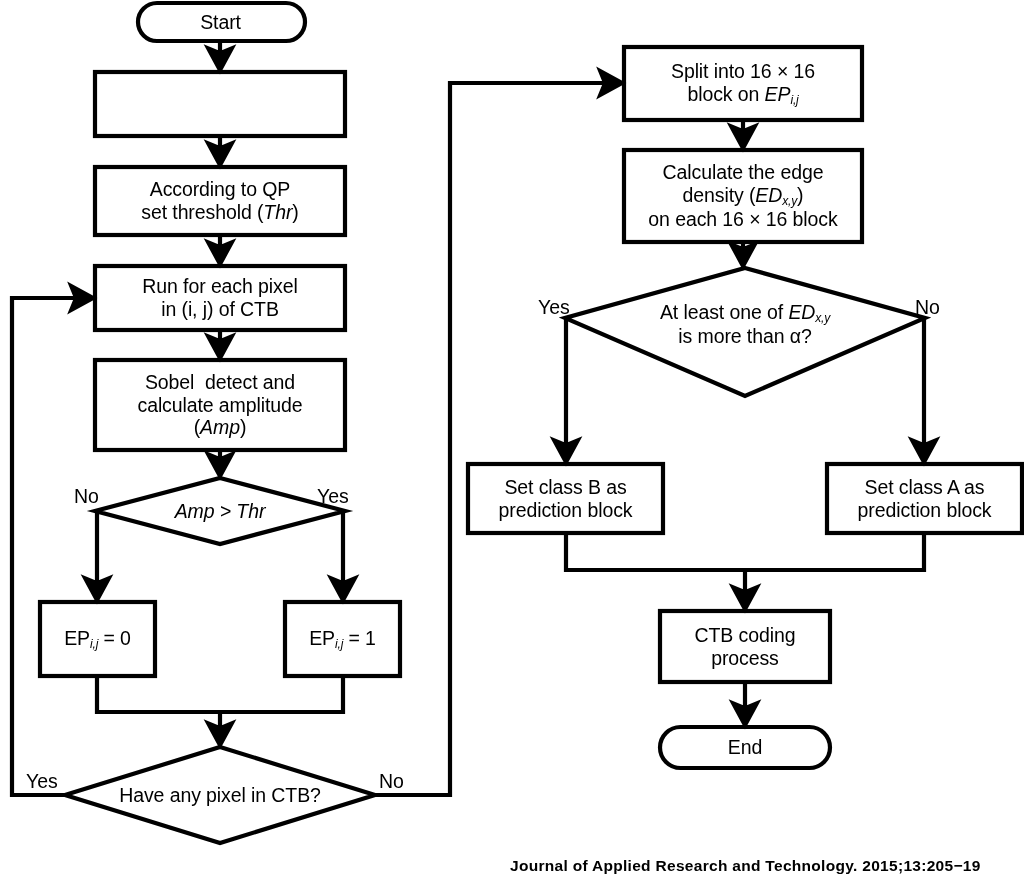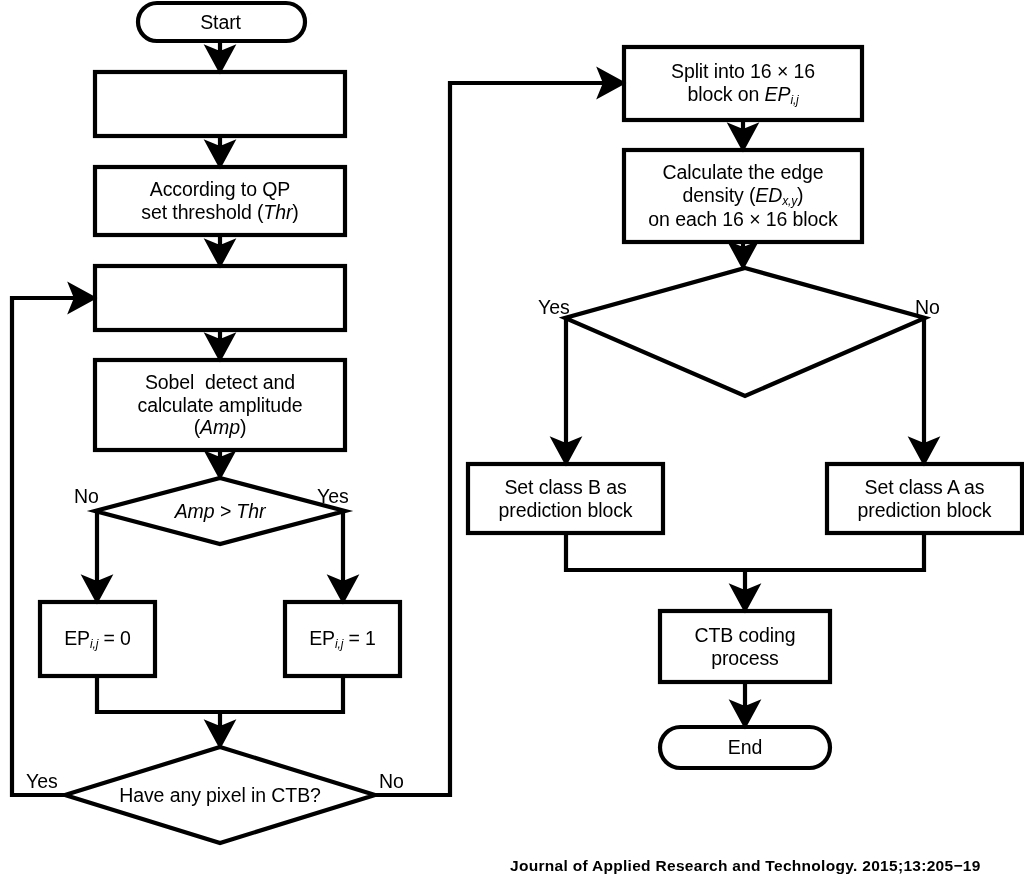--- a/index.html
+++ b/index.html
@@ -119,20 +119,22 @@
     </g>
   </svg>
 
   <div class="node-label" style="left:138px; top:3px; width:165px; height:38px;">Start</div>
 
 
   <div class="node-label" style="left:95px; top:167px; width:250px; height:68px;">
     <span>According to QP<br>set threshold (<span class="it">Thr</span>)</span>
   </div>
 
+  <div class="node-label" style="left:95px; top:266px; width:250px; height:64px;">Run for each pixel
+in (i, j) of CTB</div>
 
   <div class="node-label" style="left:95px; top:360px; width:250px; height:90px;text-align:center;">
     <span>Sobel&nbsp; detect and<br>calculate amplitude<br>(<span class="it">Amp</span>)</span>
   </div>
 
   <div class="node-label it" style="left:95px; top:478px; width:250px; height:66px;">Amp &gt; Thr</div>
 
   <div class="node-label" style="left:40px; top:602px; width:115px; height:74px;">
     <span>EP<span class="sub">i,j</span> = 0</span>
   </div>
@@ -144,20 +146,23 @@
   <div class="node-label" style="left:78px; top:765px; width:284px; height:60px;">Have any pixel in CTB?</div>
 
   <div class="node-label" style="left:624px; top:47px; width:238px; height:73px;">
     <span>Split into 16 × 16<br>block on <span class="it">EP</span><span class="sub">i,j</span></span>
   </div>
 
   <div class="node-label" style="left:624px; top:150px; width:238px; height:92px;">
     <span>Calculate the edge<br>density (<span class="it">ED</span><span class="sub">x,y</span>)<br>on each 16 × 16 block</span>
   </div>
 
+  <div class="node-label" style="left:585px; top:295px; width:320px; height:58px;">
+    <span>At least one of <span class="it">ED</span><span class="sub">x,y</span><br>is more than α?</span>
+  </div>
 
   <div class="node-label" style="left:468px; top:464px; width:195px; height:69px;">Set class B as
 prediction block</div>
 
   <div class="node-label" style="left:827px; top:464px; width:195px; height:69px;">Set class A as
 prediction block</div>
 
   <div class="node-label" style="left:660px; top:611px; width:170px; height:71px;">CTB coding
 process</div>
 

